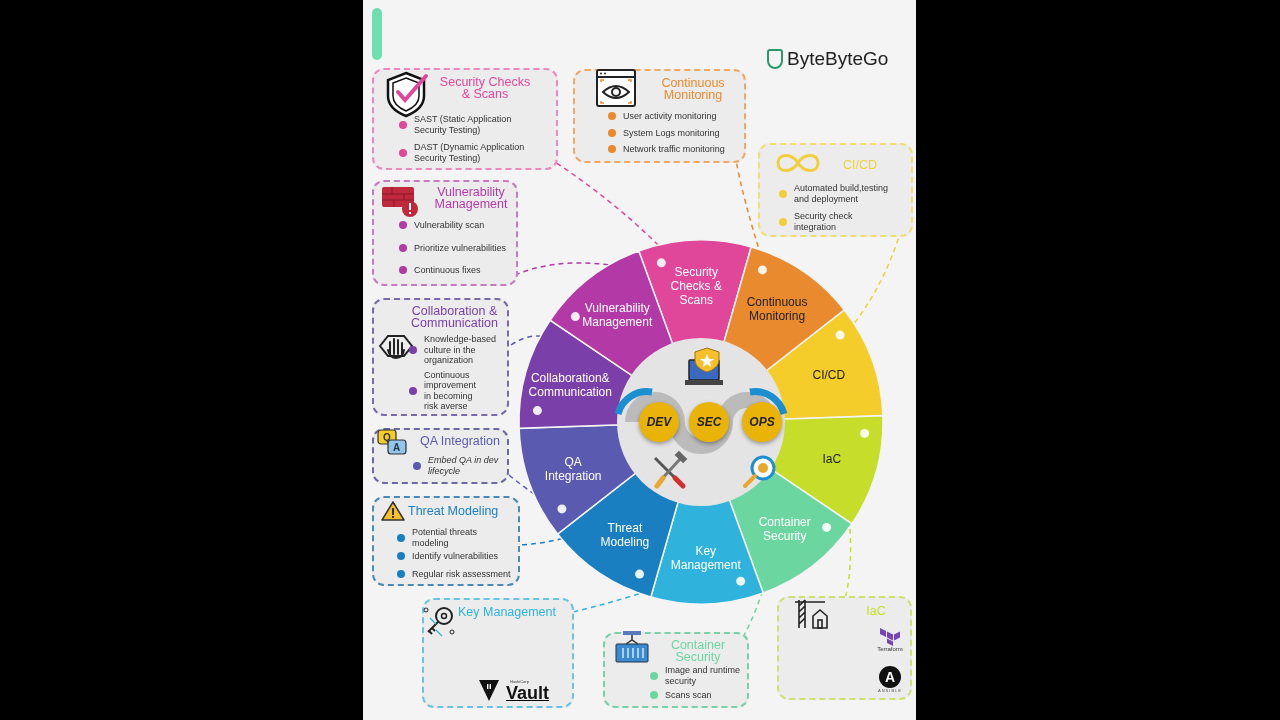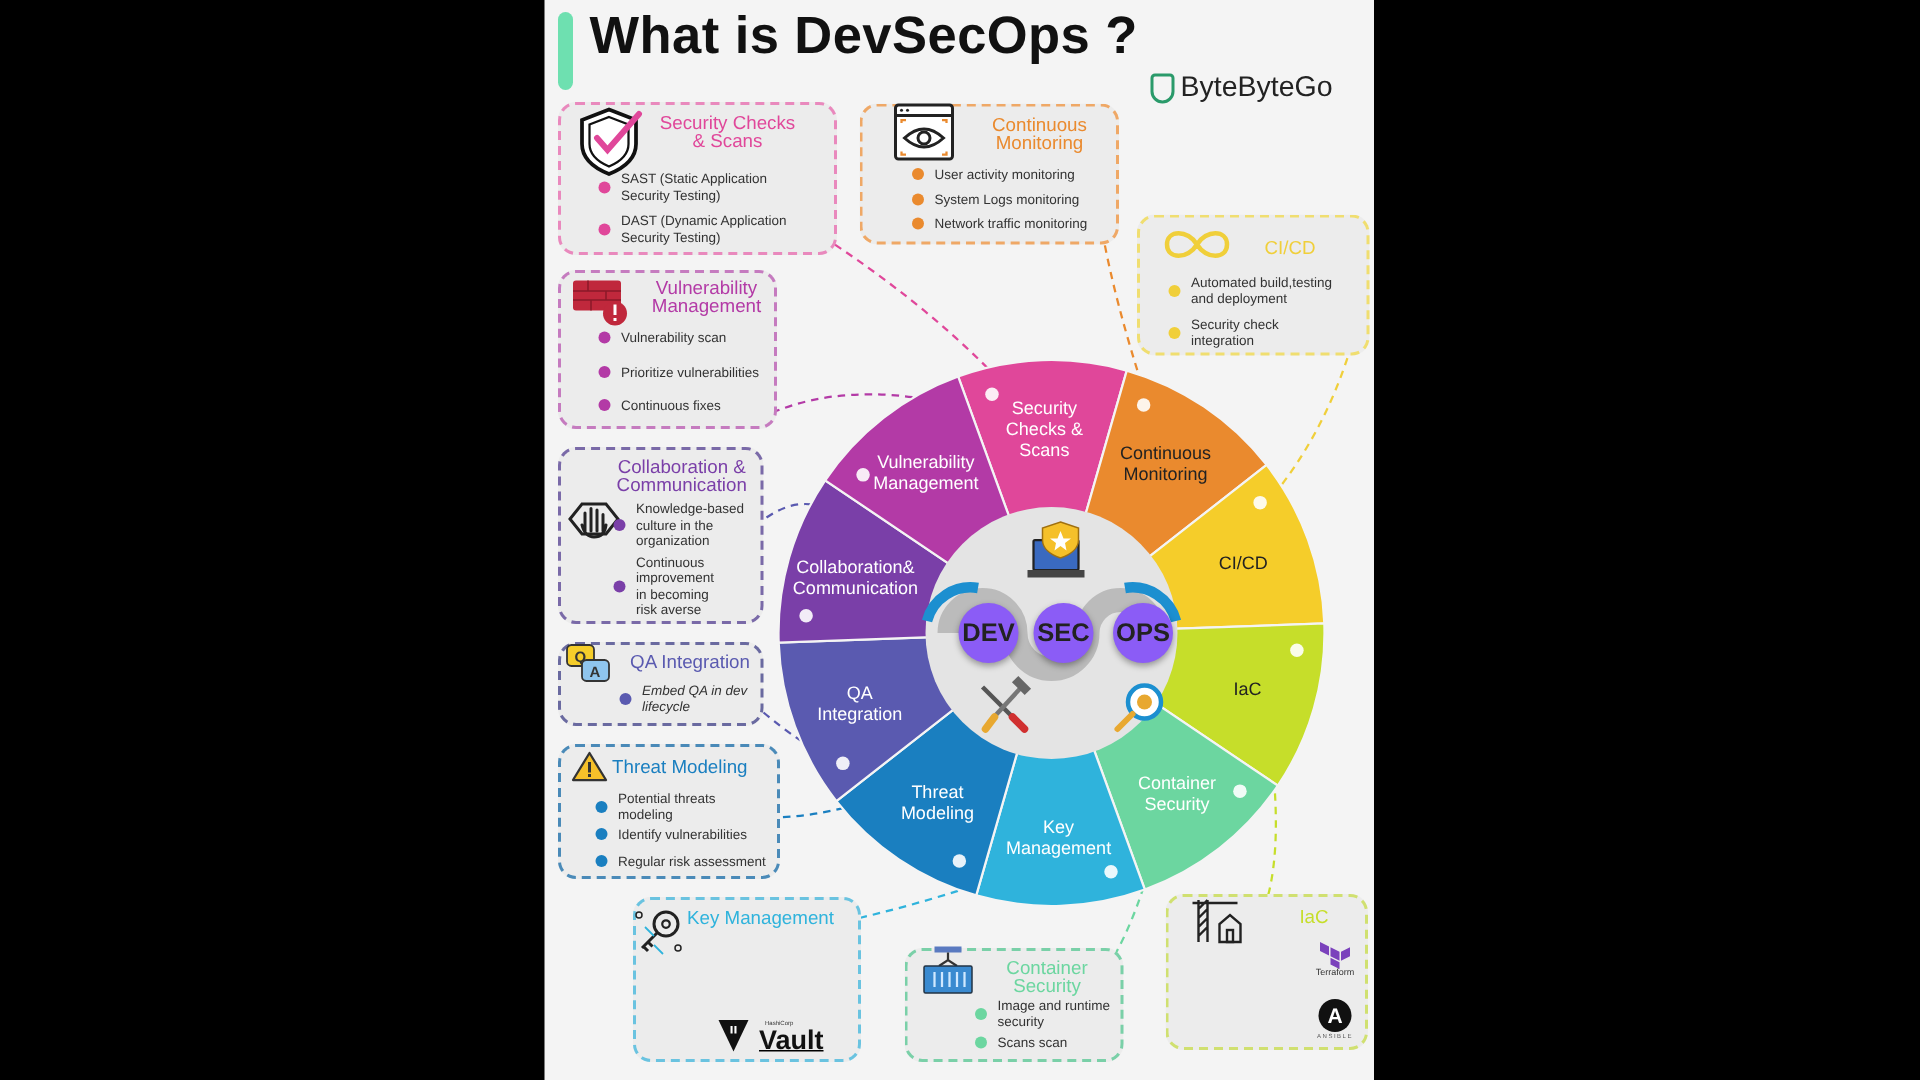--- a/index.html
+++ b/index.html
@@ -11,28 +11,27 @@
   .brand .logo{width:16px;height:20px;border:2.5px solid #2a9a6a;border-radius:3px 3px 8px 8px;box-sizing:border-box;position:relative;}
   .card{position:absolute;border:2px dashed;border-radius:12px;box-sizing:border-box;background:#ececec;}
   .card .ctitle{position:absolute;font-size:12.5px;text-align:center;line-height:12px;}
   .card ul{position:absolute;list-style:none;margin:0;padding:0;}
   .card li{position:relative;font-size:9px;color:#333;line-height:10.5px;padding-left:18px;margin-bottom:6px;}
   .card li .dot{position:absolute;left:3px;top:50%;margin-top:-4px;width:8px;height:8px;border-radius:50%;}
   .icon{position:absolute;}
   svg{display:block;}
   .wheel{position:absolute;left:152px;top:236px;}
   .seg-label{position:absolute;font-size:12px;line-height:14px;text-align:center;color:#fff;transform:translate(-50%,-50%);white-space:nowrap;}
-  .hub-btn{position:absolute;width:40px;height:40px;border-radius:50%;background:#8b5cf6;box-shadow:0 2px 4px rgba(0,0,0,.35);font-size:17px;font-weight:bold;color:#222;display:flex;align-items:center;justify-content:center;transform:translate(-50%,-50%);}
+  .hub-btn{position:absolute;width:40px;height:40px;border-radius:50%;background:#eab308;box-shadow:0 2px 4px rgba(0,0,0,.35);font-size:12px;font-weight:bold;color:#222;display:flex;align-items:center;justify-content:center;transform:translate(-50%,-50%);font-style:italic;}
 </style>
 </head>
 <body>
 
 <div id="canvas">
   <div class="title-bar"></div>
-  <div class="title">What is DevSecOps ?</div>
   <div class="brand">
     <span class="logo"></span>
     <span>ByteByteGo</span>
   </div>
 
   <svg width="553" height="720" style="position:absolute;left:0;top:0;">
     <g fill="none" stroke-width="1.5" stroke-dasharray="5,4">
       <path d="M186 158 Q250 200 295 245" stroke="#e0479a"></path>
       <path d="M372 155 Q380 200 400 262" stroke="#ea8a2e"></path>
       <path d="M538 230 Q520 290 482 335" stroke="#f0cf3a"></path>

